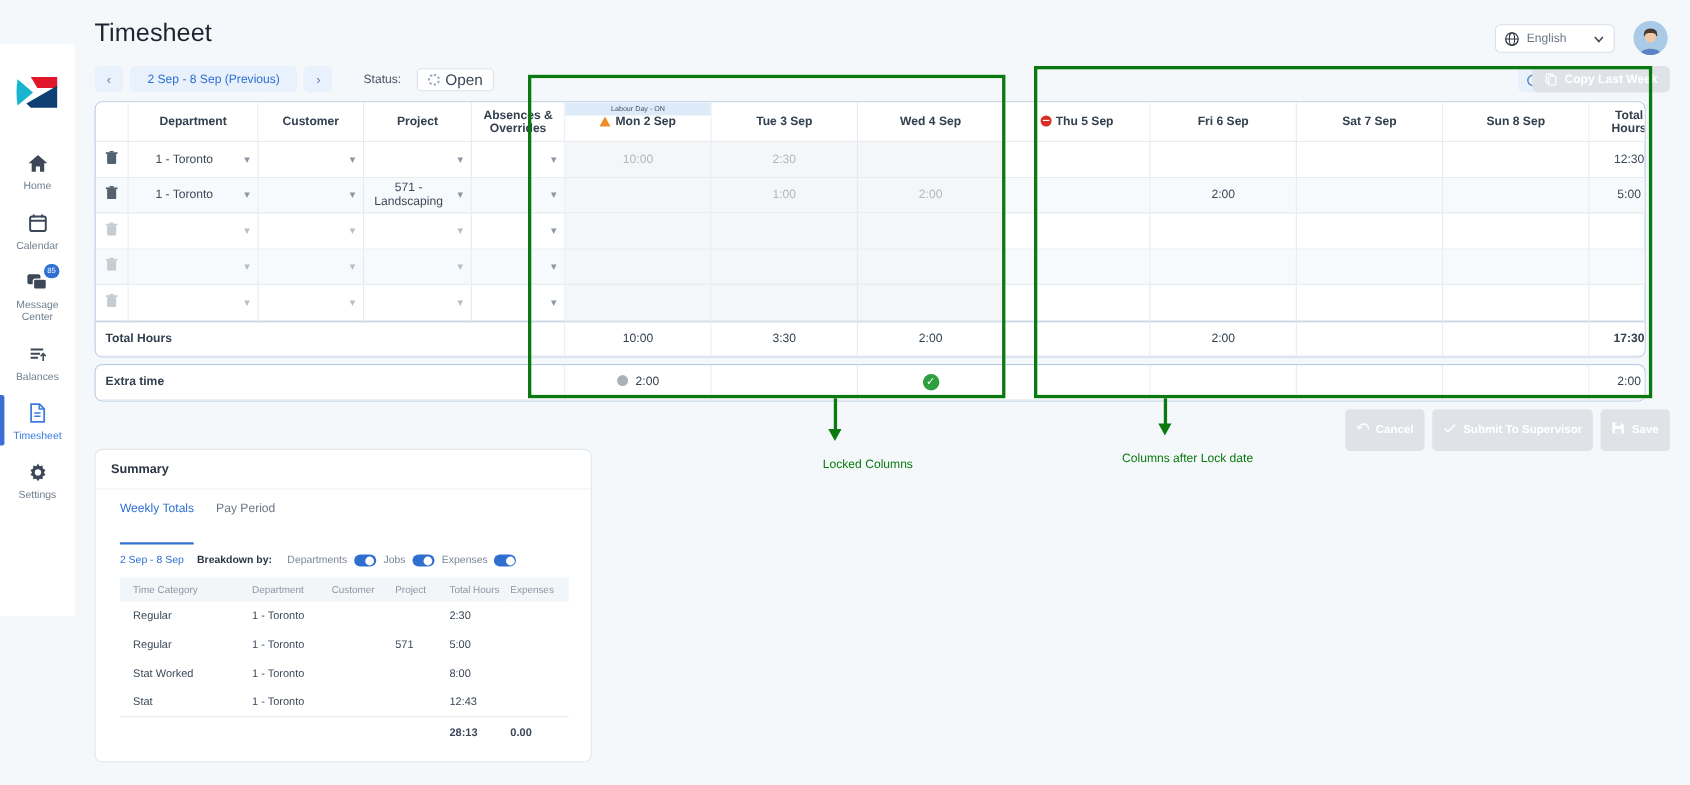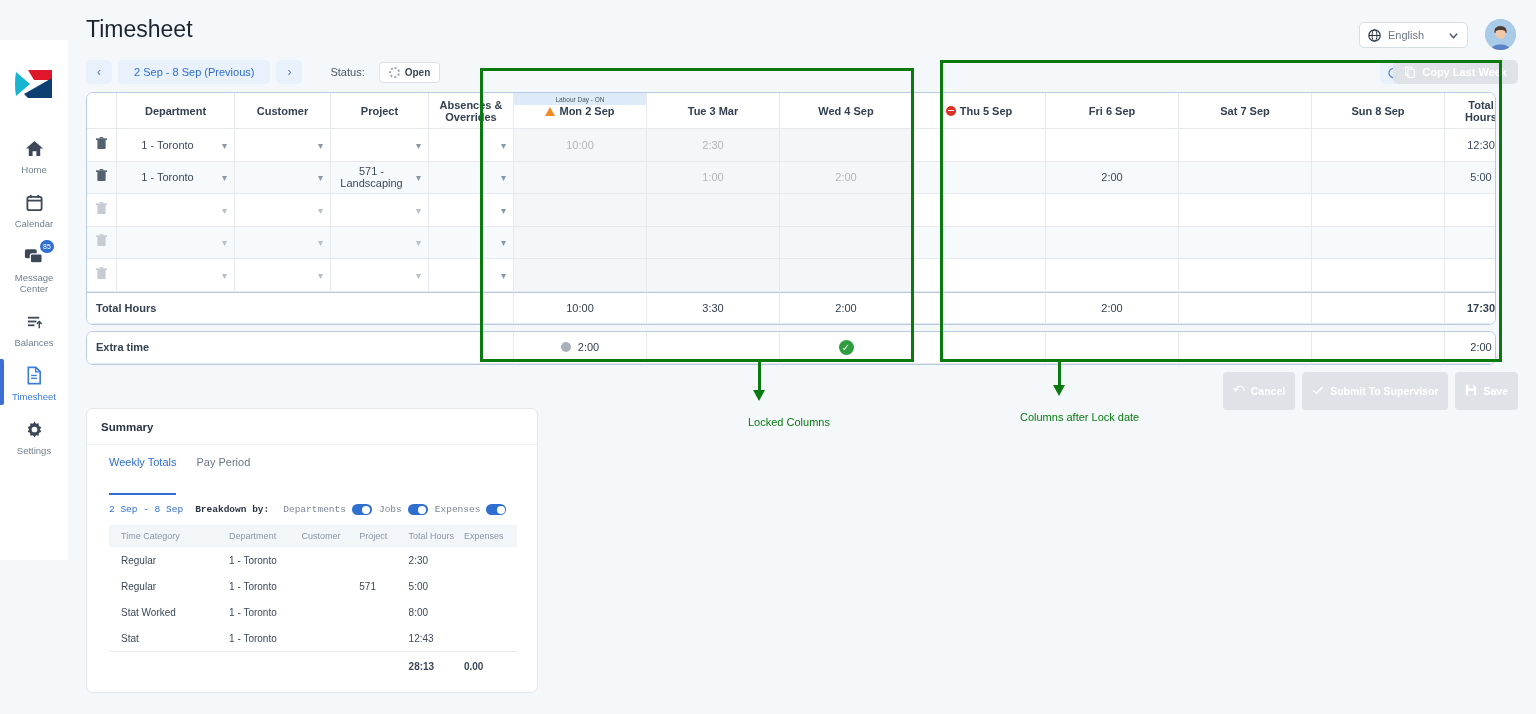--- a/index.html
+++ b/index.html
@@ -74,21 +74,21 @@
   }
   .period-pill {
     height: 24px; background: #e8f1fc; border-radius: 5px; padding: 0 16px;
     display: flex; align-items: center; font-size: 11px; color: #2f6fd0; cursor: pointer;
   }
   .status-lbl { font-size: 11px; color: #4a5563; margin-left: 22px; }
   .status-chip {
     margin-left: 8px; height: 21px; border: 1px solid #dbe1e8; border-radius: 4px;
     background: #fff; display: flex; align-items: center; gap: 5px; padding: 0 9px;
   }
-  .status-chip .t { font-size: 10px; color: #3c4858; font-weight: bold; }
+  .status-chip .t { font-size: 14px; color: #3c4858; font-weight: normal; }
   .spinner {
     width: 11px; height: 11px; border-radius: 50%;
     border: 2px dotted #9aa7b4; box-sizing: border-box;
   }
 
   
   .grid-wrap { position: absolute; left: 18px; top: 92px; width: 1410px; }
   table.tsheet { border-collapse: separate; border-spacing: 0; width: 1410px; table-layout: fixed; }
   table.tsheet td, table.tsheet th { border-right: 1px solid #e6eaef; border-bottom: 1px solid #e6eaef; }
 
@@ -164,21 +164,21 @@
   
   .summary {
     position: absolute; left: 18px; top: 408px; width: 452px;
     background: #fff; border: 1px solid #e2e7ec; border-radius: 7px;
   }
   .sum-title { font-size: 11.5px; color: #2a3442; font-weight: bold; padding: 12px 0 11px 14px;
                border-bottom: 1px solid #eef1f4; }
   .sum-tabs { display: flex; gap: 20px; padding: 11px 0 0 22px; }
   .sum-tab { font-size: 11px; color: #6b7785; padding-bottom: 25px; cursor: pointer; }
   .sum-tab.on { color: #2f6fd0; border-bottom: 2px solid #2f6fd0; }
-  .bd-row { display: flex; align-items: center; gap: 7px; padding: 9px 0 6px 22px; font-family: Liberation Mono, monospace; }
+  .bd-row { display: flex; align-items: center; gap: 7px; padding: 9px 0 6px 22px; }
   .bd-range { font-size: 9.5px; color: #2f6fd0; }
   .bd-lbl { font-size: 9.5px; color: #2a3442; font-weight: bold; margin-left: 5px; }
   .bd-opt { font-size: 9.5px; color: #7b8694; margin-left: 7px; }
   .toggle { width: 20px; height: 11px; border-radius: 6px; background: #2f6fd0; position: relative; cursor: pointer; }
   .toggle::after { content: ""; position: absolute; right: 1.5px; top: 1.5px; width: 8px; height: 8px;
                    border-radius: 50%; background: #fff; }
   table.sumtbl { border-collapse: collapse; width: 408px; margin: 4px 0 0 22px; }
   table.sumtbl th {
     font-size: 9px; color: #8b96a3; font-weight: normal; text-align: left; padding: 6px 0 6px 0;
     background: #f3f6f9;
@@ -348,21 +348,21 @@
               <col style="width:73px">
             </colgroup>
           <thead>
               <tr class="hrow" id="grid-head">
                 <th></th>
                 <th>Department</th>
                 <th>Customer</th>
                 <th>Project</th>
                 <th class="two-line">Absences &amp;<br>Overrides</th>
                 <th><span class="holiday-tag">Labour Day - ON</span><span class="day-with-tag"><span class="warn-tri"></span>Mon 2 Sep</span></th>
-                <th><span class="">Tue 3 Mar</span></th>
+                <th><span class="">Tue 3 Sep</span></th>
                 <th><span class="">Wed 4 Sep</span></th>
                 <th><span class=""><span class="red-dot"></span>Thu 5 Sep</span></th>
                 <th><span class="">Fri 6 Sep</span></th>
                 <th><span class="">Sat 7 Sep</span></th>
                 <th><span class="">Sun 8 Sep</span></th>
                 <th class="two-line">Total<br>Hours</th>
               </tr>
             </thead>
           <tbody id="grid-body">
               <tr class="drow">

